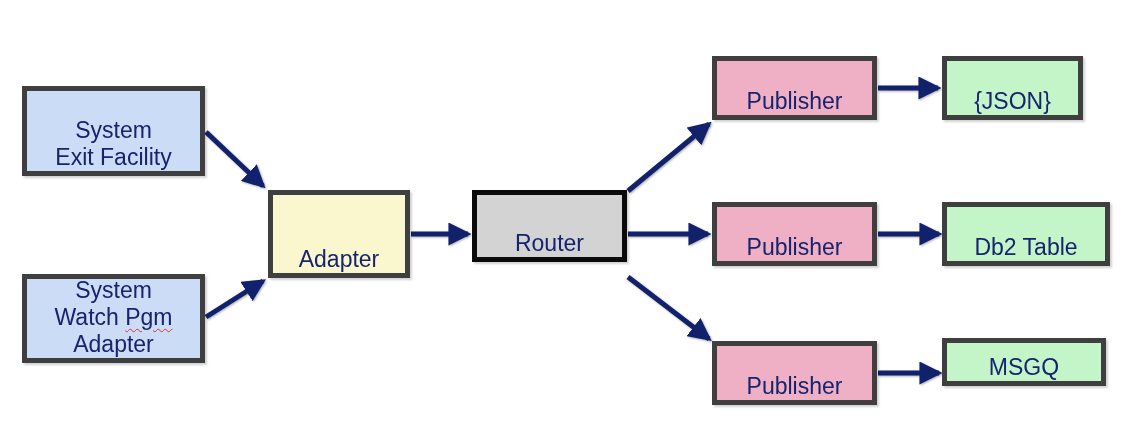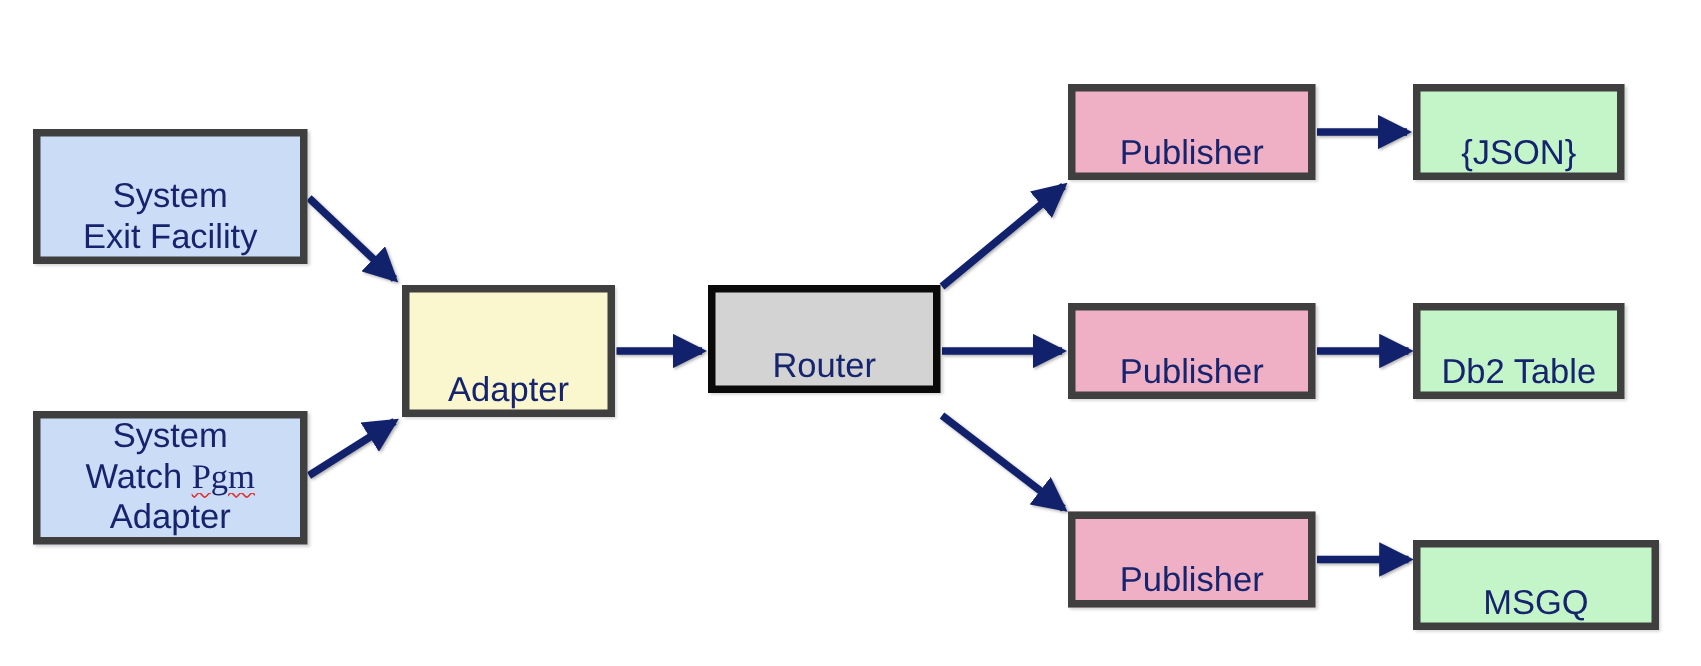--- a/index.html
+++ b/index.html
@@ -43,21 +43,20 @@
   .node.yellow{background:var(--node-yellow);}
   .node.gray{background:var(--node-gray);border-color:var(--border-black);}
   .node.pink{background:var(--node-pink);}
   .node.green{background:var(--node-green);}
   .misspell{
     text-decoration-line:underline;
     text-decoration-style:wavy;
     text-decoration-color:var(--misspell-red);
     text-decoration-thickness:1px;
     text-underline-offset:3px;
-    font-family:Liberation Serif, serif;
   }
 </style>
 </head>
 <body>
 
 <div class="canvas">
 
   <svg class="connectors" viewBox="0 0 1134 444" xmlns="http://www.w3.org/2000/svg">
     <defs>
       <marker id="ah" viewBox="0 0 10 10" refX="8.5" refY="5" markerWidth="4.6" markerHeight="4.6" orient="auto-start-reverse">
@@ -103,21 +102,21 @@
   </div>
 
   <div class="node pink" style="left:712px;top:341px;width:165px;height:64px">
     <div>Publisher</div>
   </div>
 
   <div class="node green" style="left:942px;top:56px;width:141px;height:64px">
     <div>{JSON}</div>
   </div>
 
-  <div class="node green" style="left:942px;top:202px;width:141px;height:64px">
+  <div class="node green" style="left:942px;top:202px;width:168px;height:64px">
     <div>Db2 Table</div>
   </div>
 
-  <div class="node green" style="left:942px;top:360px;width:164px;height:60px">
+  <div class="node green" style="left:942px;top:338px;width:164px;height:48px">
     <div>MSGQ</div>
   </div>
 
 </div>
 
 </body></html>

